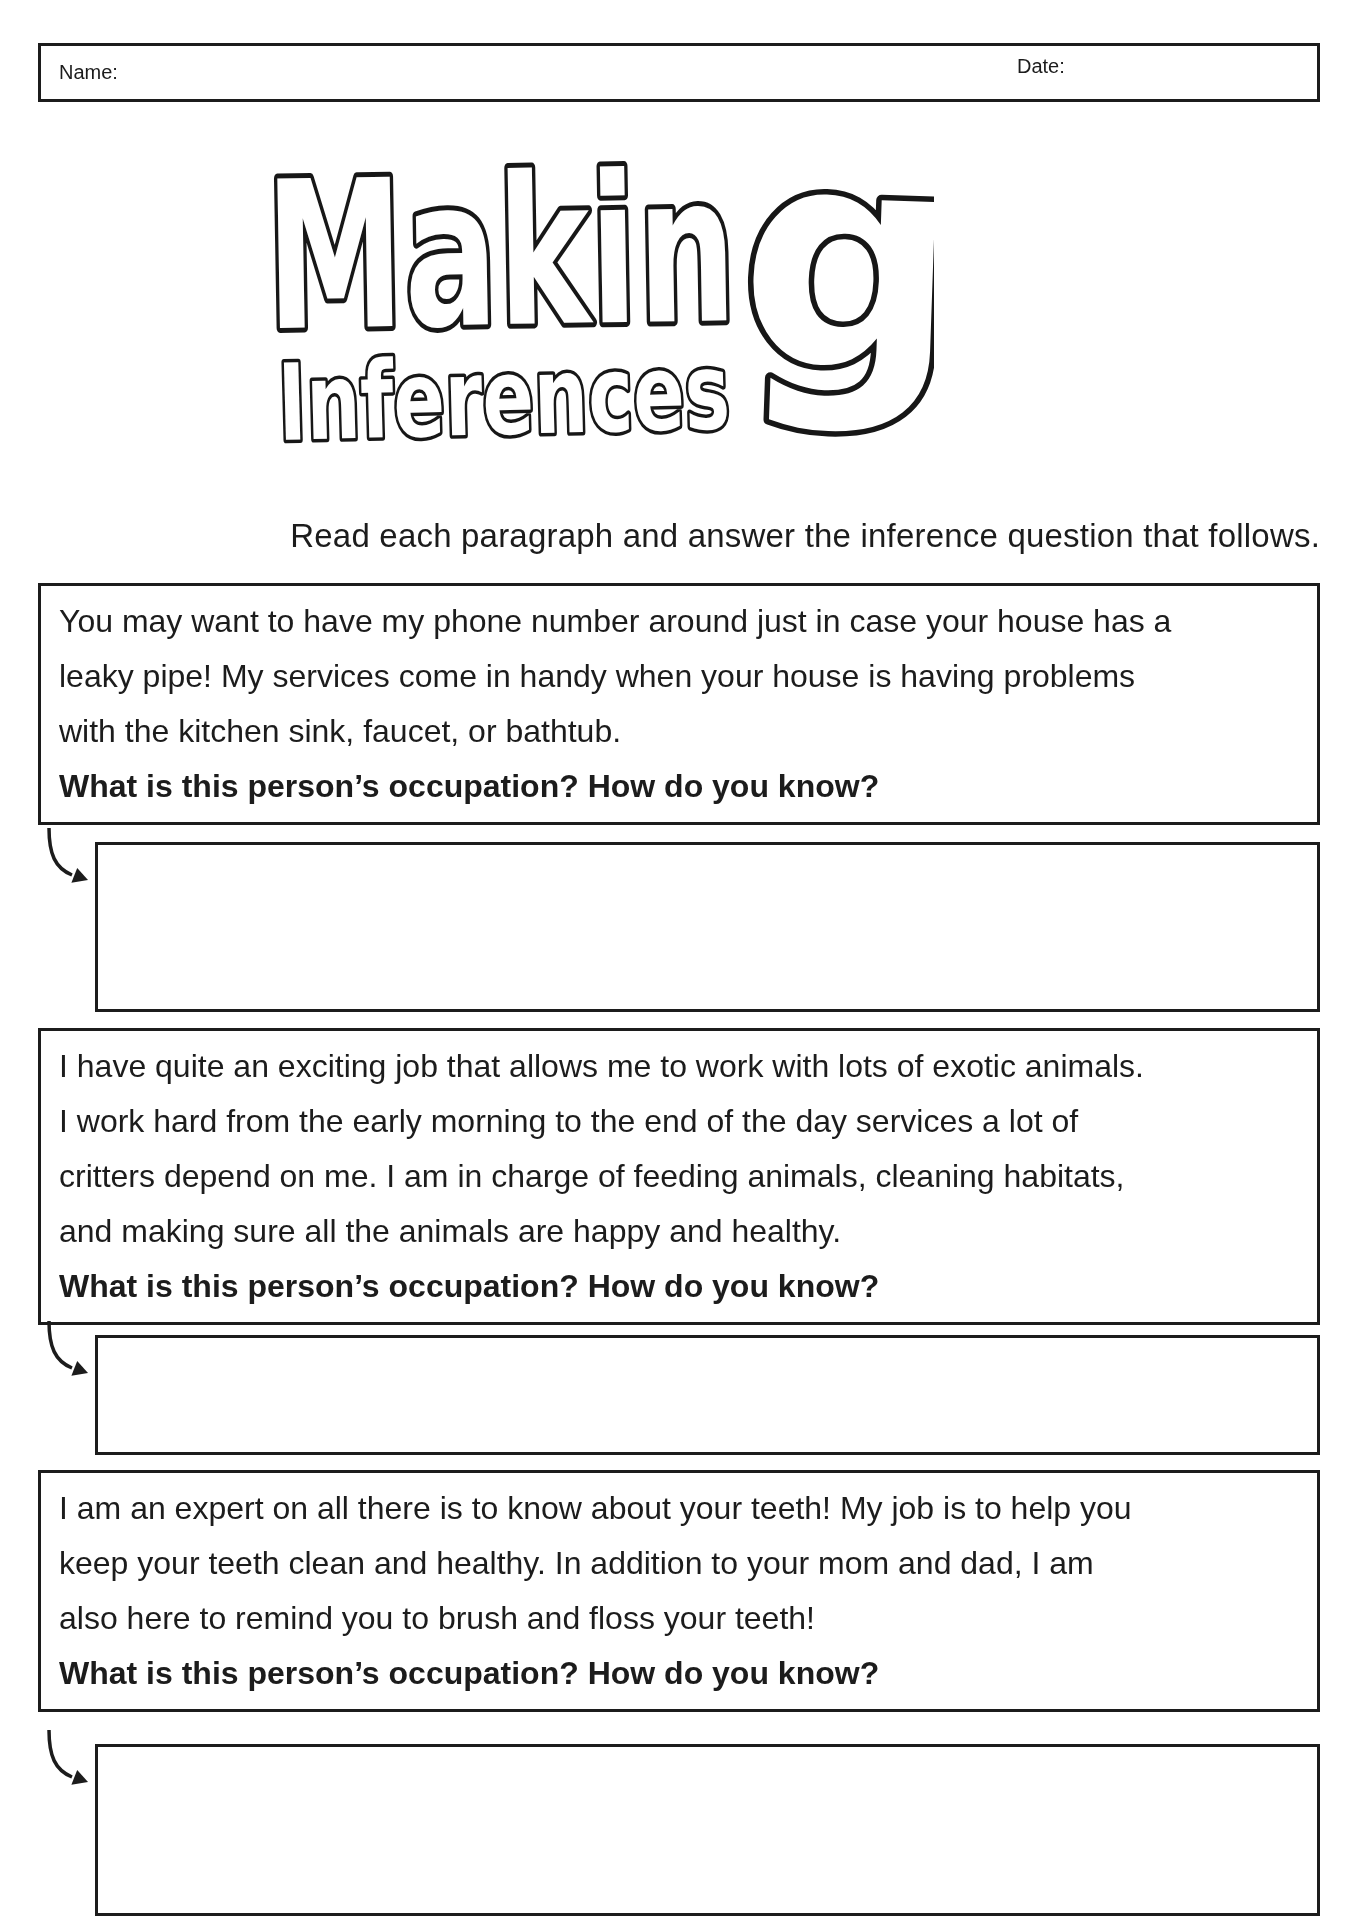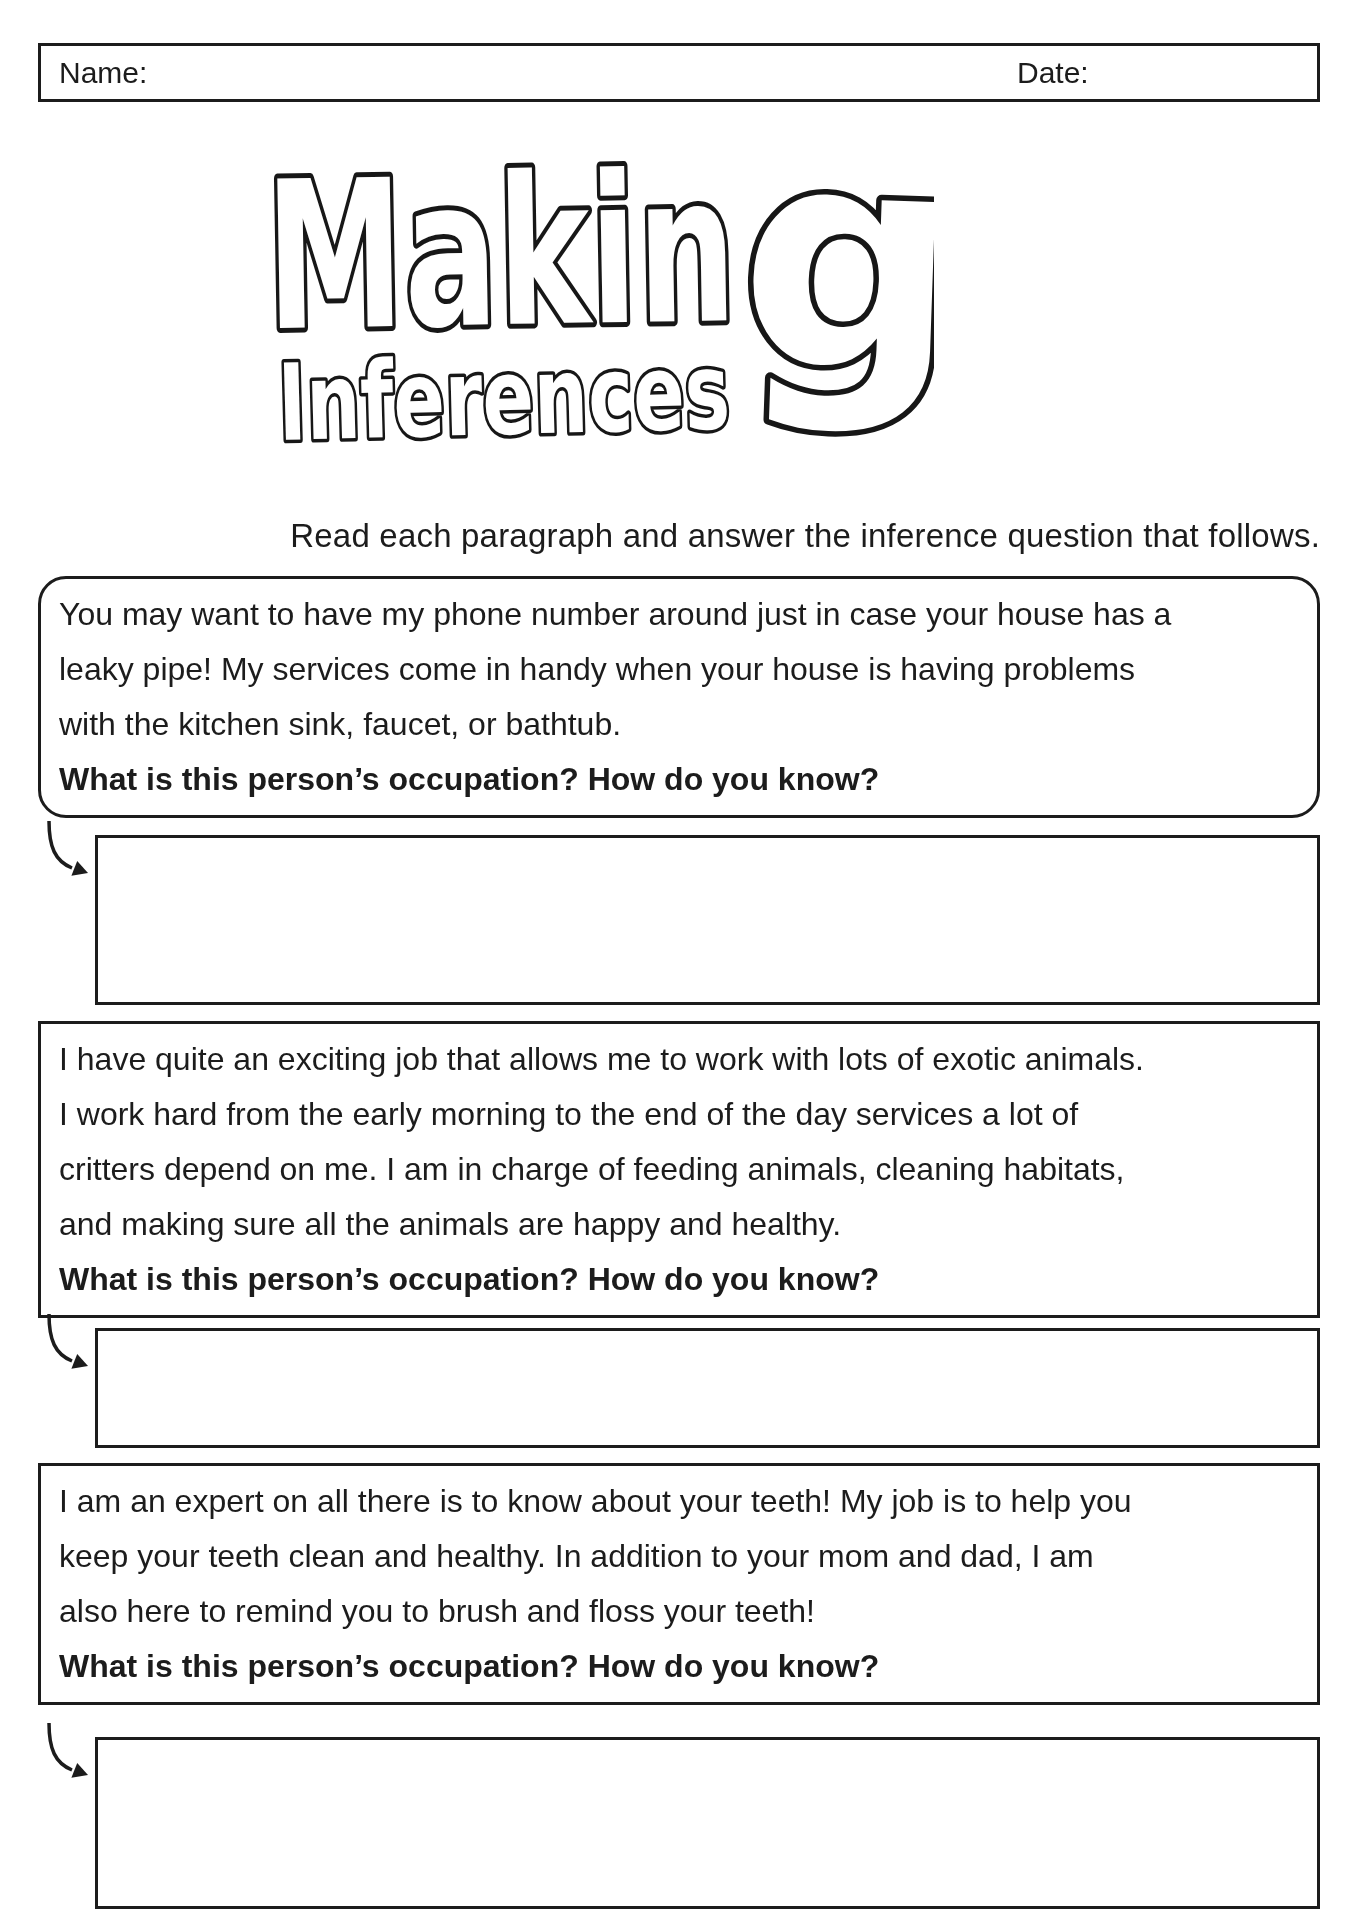--- a/index.html
+++ b/index.html
@@ -14,25 +14,25 @@
   .page { padding: 43px 38px 0 38px; box-sizing: border-box; }
 
   
   .name-date-box {
     border: 3px solid #1c1c1c;
     height: 59px;
     display: flex;
     align-items: center;
     padding: 0 18px;
     box-sizing: border-box;
-    font-size: 30px;
+    font-size: 20px;
   }
   .nd-label { white-space: nowrap; }
   .nd-field { flex: 1; height: 36px; }
-  .nd-date-group { display: flex; width: 282px; align-items: center; }
+  .nd-date-group { display: flex; width: 282px; align-items: flex-start; }
 
   
   .title-wrap {
     height: 337px;
     position: relative;
     margin-left: 196px;
     width: 700px;
   }
   .title-wrap svg { display: block; }
 
@@ -48,21 +48,21 @@
   .para-box {
     border: 3px solid #1c1c1c;
     padding: 8px 18px;
     box-sizing: border-box;
     font-size: 32px;
     line-height: 55px;
   }
   .para-text { margin: 0; white-space: pre-line; }
   .question-text { margin: 0; font-weight: 700; white-space: pre-line; }
 
-  .sec-1 .para-box { margin-top: 21px; border-radius: 28px; }
+  .sec-1 .para-box { margin-top: 28px; }
   .sec-2 .para-box { margin-top: 16px; }
   .sec-3 .para-box { margin-top: 15px; }
 
   
   .answer-row {
     position: relative;
     margin-left: 57px;
   }
   .sec-1 .answer-row { margin-top: 17px; }
   .sec-2 .answer-row { margin-top: 10px; }

